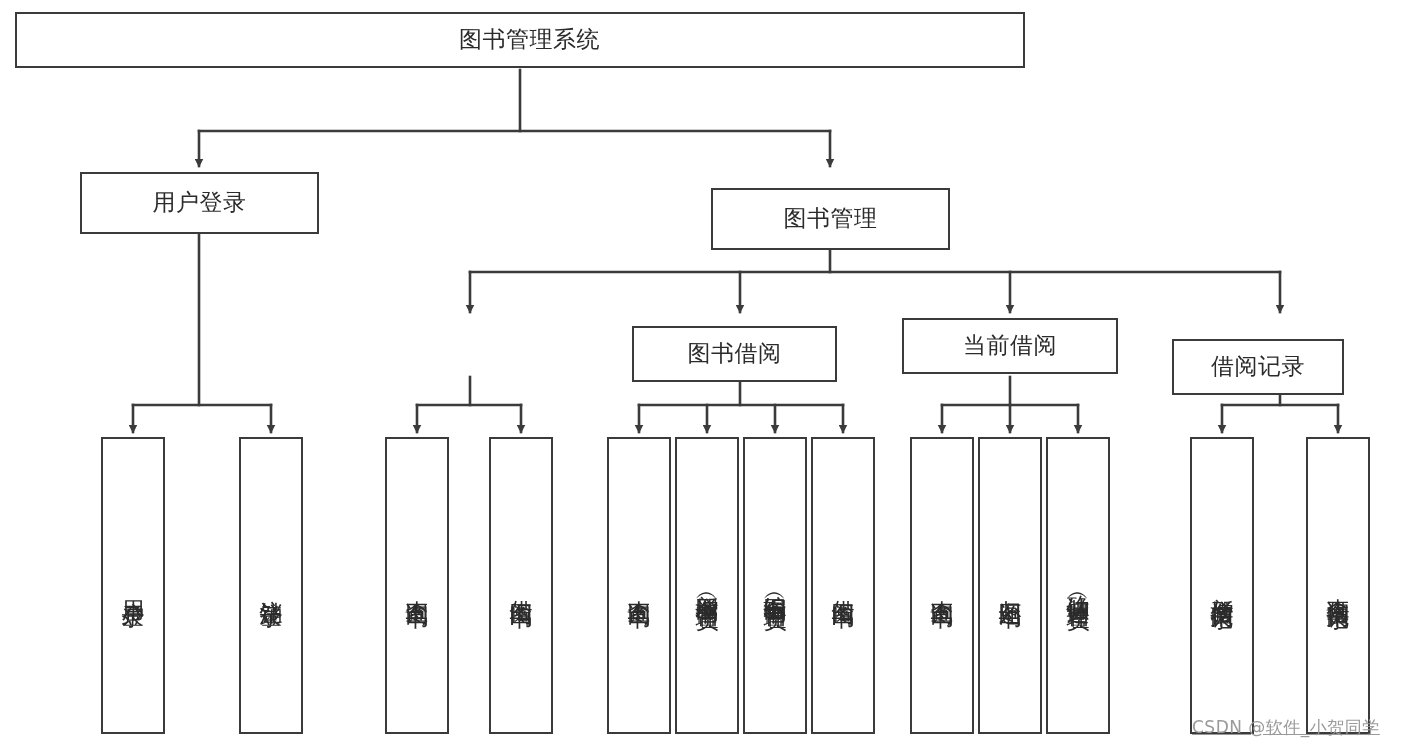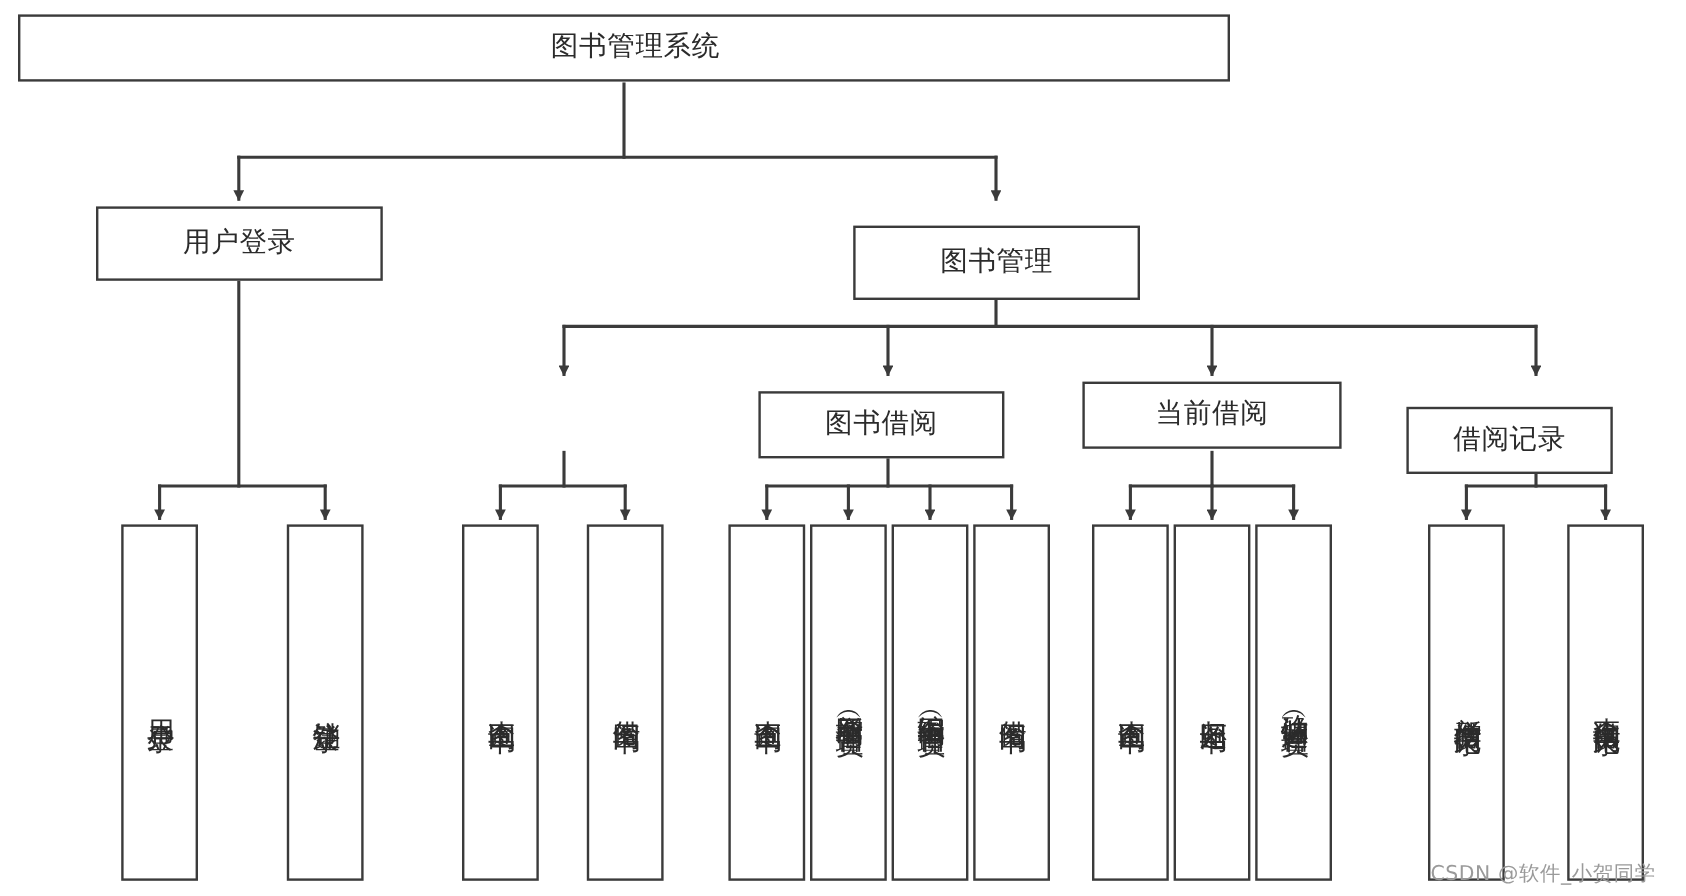--- a/index.html
+++ b/index.html
@@ -57,20 +57,21 @@
     max-height: 100%;
     text-align: center;
   }
   .watermark {
     position: absolute;
     font-size: 17px;
     color: #9a9a9a;
     letter-spacing: 0.5px;
     white-space: nowrap;
     user-select: none;
+    text-decoration: underline;
   }
 </style>
 </head>
 <body>
 
 <div id="diagram-root">
 
   <svg class="connector-layer" viewBox="0 0 1405 747">
     <defs>
       <marker id="arrowhead" markerWidth="9" markerHeight="9" refX="7.5" refY="4.5" orient="auto" markerUnits="userSpaceOnUse">

